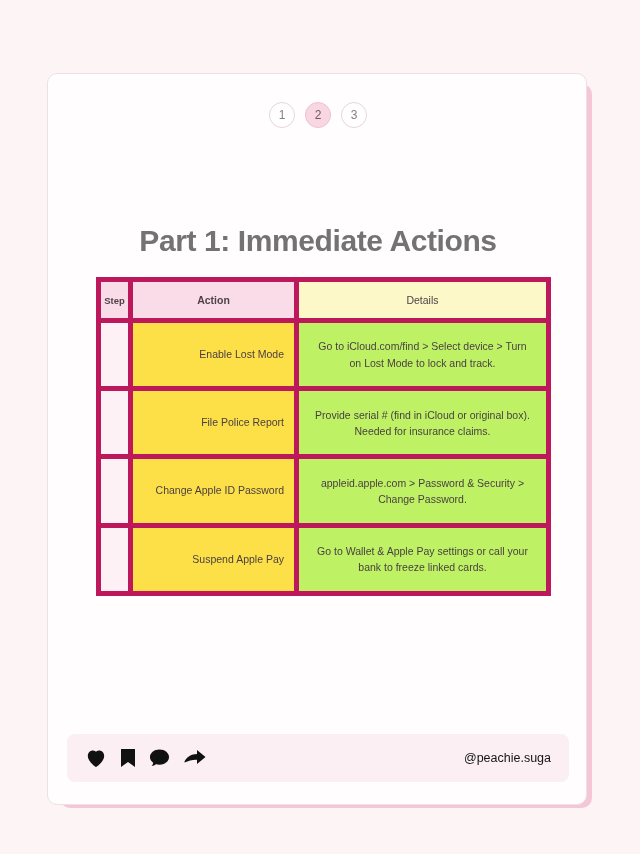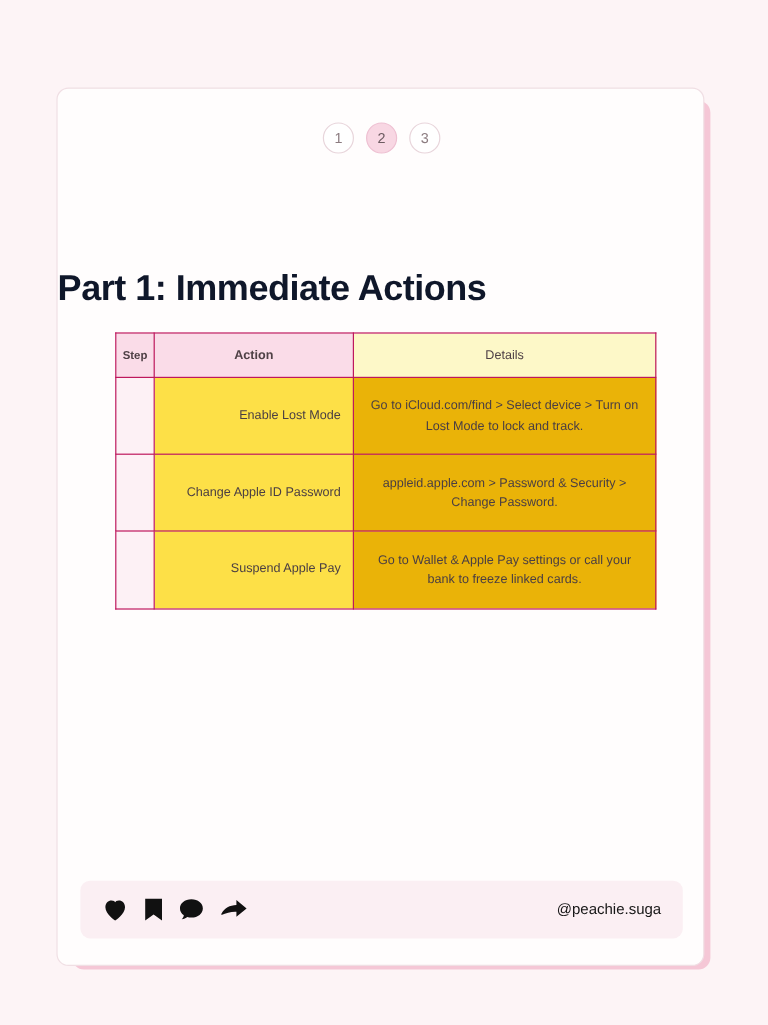--- a/index.html
+++ b/index.html
@@ -67,41 +67,41 @@
     border-color: #eec0d2;
     color: #6d5b61;
   }
 
   
   .title {
     position: absolute;
     left: 0;
     top: 150px;
     width: 540px;
-    text-align: left;
+    text-align: center;
     font-size: 30px;
     font-weight: bold;
     letter-spacing: -0.4px;
-    color: #0f172a;
+    color: #737373;
   }
 
   
   .table-zone {
     position: absolute;
     left: 48px;
     top: 203px;
     width: 450px;
   }
   table.info {
     width: 450px;
     border-collapse: collapse;
     table-layout: fixed;
   }
   table.info th, table.info td {
-    border: 1px solid #be185d;
+    border: 5px solid #be185d;
     box-sizing: border-box;
   }
   th.h-step {
     width: 32px;
     background: #fadce8;
     color: #4f4146;
     font-size: 9.5px;
     font-weight: bold;
     padding: 12px 2px;
   }
@@ -128,21 +128,21 @@
   }
   td.c-action {
     background: #fde047;
     color: #4a3e43;
     font-size: 10.5px;
     text-align: right;
     padding: 24px 10px;
     line-height: 1.45;
   }
   td.c-details {
-    background: #eab308;
+    background: #bef264;
     color: #4a3e43;
     font-size: 10.5px;
     text-align: center;
     padding: 8px 14px;
     line-height: 1.55;
   }
 
   
   .footer-bar {
     position: absolute;
@@ -199,20 +199,25 @@
           </tr>
         </thead>
         <tbody>
           <tr>
             <td class="c-step"></td>
             <td class="c-action">Enable Lost Mode</td>
             <td class="c-details">Go to iCloud.com/find &gt; Select device &gt; Turn on Lost Mode to lock and track.</td>
           </tr>
           <tr>
             <td class="c-step"></td>
+            <td class="c-action">File Police Report</td>
+            <td class="c-details">Provide serial # (find in iCloud or original box). Needed for insurance claims.</td>
+          </tr>
+          <tr>
+            <td class="c-step"></td>
             <td class="c-action">Change Apple ID Password</td>
             <td class="c-details">appleid.apple.com &gt; Password &amp; Security &gt; Change Password.</td>
           </tr>
           <tr>
             <td class="c-step"></td>
             <td class="c-action">Suspend Apple Pay</td>
             <td class="c-details">Go to Wallet &amp; Apple Pay settings or call your bank to freeze linked cards.</td>
           </tr>
         </tbody>
       </table>

